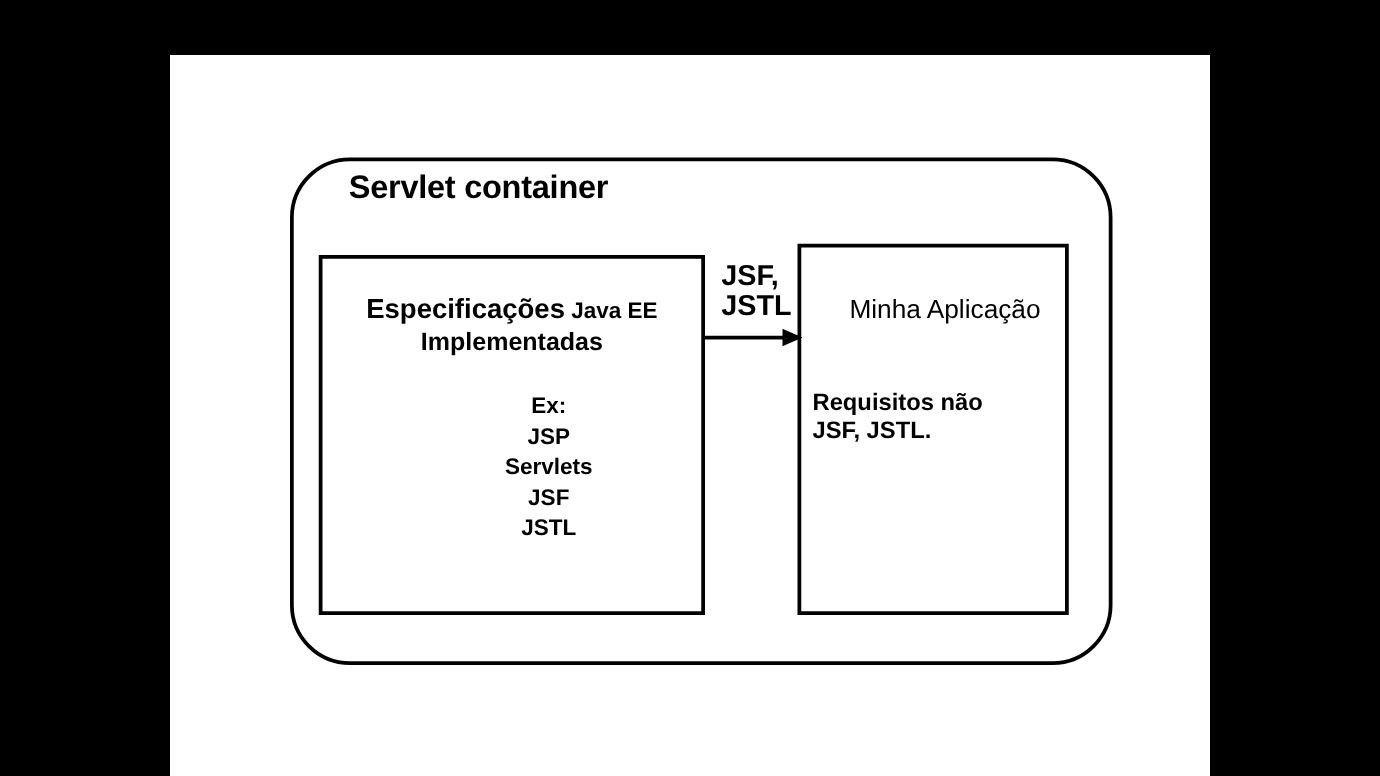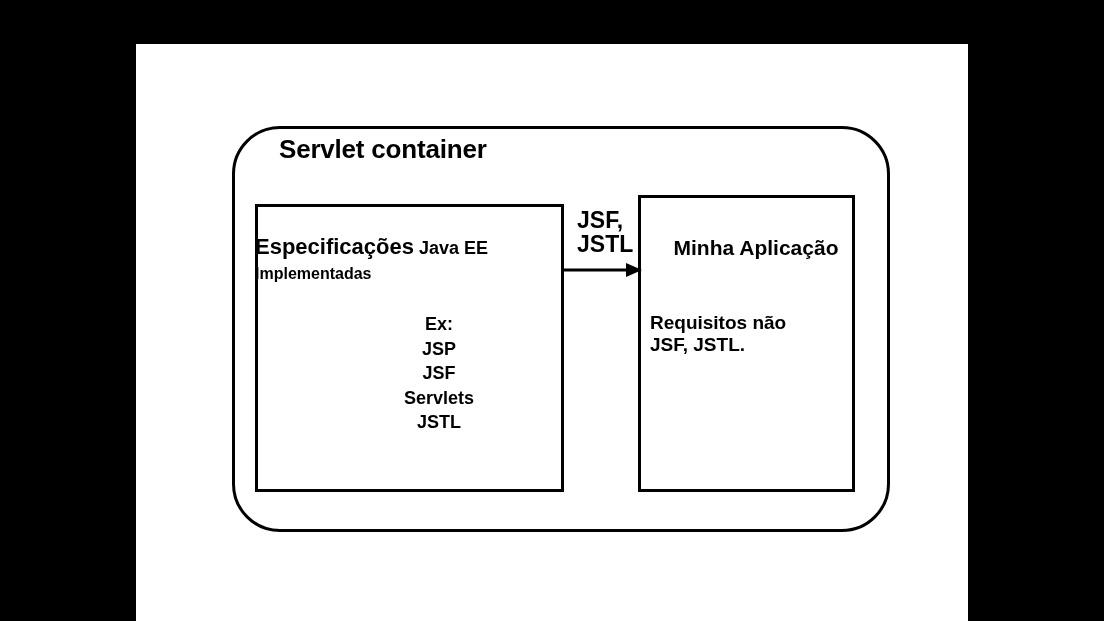--- a/index.html
+++ b/index.html
@@ -87,34 +87,35 @@
     width: 217px;   
     height: 297px;  
   }
 
   
   #spec-heading {
     position: absolute;
     left: 119px;
     top: 190px;
     width: 309px;
+    text-align: center;
     color: #000000;
     line-height: 25px;
   }
   #spec-heading .big {
     font-size: 22px;
     font-weight: bold;
   }
   #spec-heading .small {
     font-size: 18px;
     font-weight: bold;
   }
   #spec-heading .line2 {
     display: block;
-    font-size: 16px;
+    font-size: 20px;
     font-weight: bold;
   }
 
   #spec-list {
     position: absolute;
     left: 119px;
     top: 268px;
     width: 368px;
     text-align: center;
     font-size: 18px;
@@ -125,21 +126,21 @@
   #spec-list span { display: block; }
 
   
   #app-heading {
     position: absolute;
     left: 502px;
     top: 192px;
     width: 236px;
     text-align: center;
     font-size: 21px;
-    font-weight: bold;
+    font-weight: normal;
     color: #000000;
     white-space: nowrap;
   }
 
   #app-body {
     position: absolute;
     left: 514px;   
     top: 246px;
     width: 215px;
     font-size: 19px;
@@ -208,22 +209,22 @@
     <div id="spec-box" class="inner-box"></div>
 
     <div id="spec-heading">
       <span class="big">Especificações</span><span class="small">&nbsp;</span><span class="small">Java EE</span>
       <span class="line2">Implementadas</span>
     </div>
 
     <div id="spec-list">
       <span>Ex:</span>
       <span>JSP</span>
+      <span>Servlets</span>
       <span>JSF</span>
-      <span>Servlets</span>
       <span>JSTL</span>
     </div>
 
     <div id="app-box" class="inner-box"></div>
 
     <div id="app-heading">Minha  Aplicação</div>
 
     <div id="app-body">
       <span class="para">
       </span>

